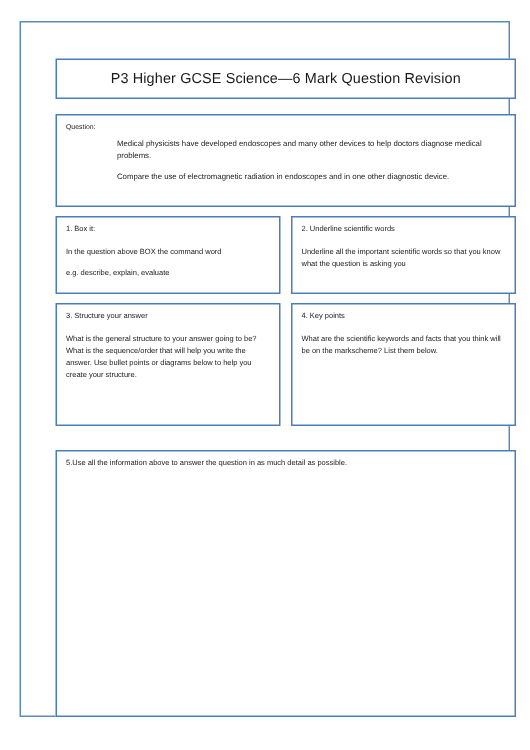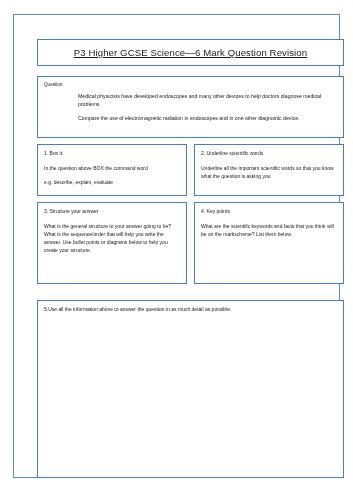--- a/index.html
+++ b/index.html
@@ -50,21 +50,20 @@
     height: 27px;
     display: flex;
     align-items: center;
     justify-content: center;
   }
   .title-text {
     font-size: 9.6px;
     color: #1a1a1a;
     letter-spacing: 0.1px;
     white-space: nowrap;
-    text-decoration: underline;
   }
 
   
   .question-box {
     left: 5px;
     top: 42px;
     width: 307px;
     height: 62px;
     padding: 5px 6px 4px 6px;
   }

